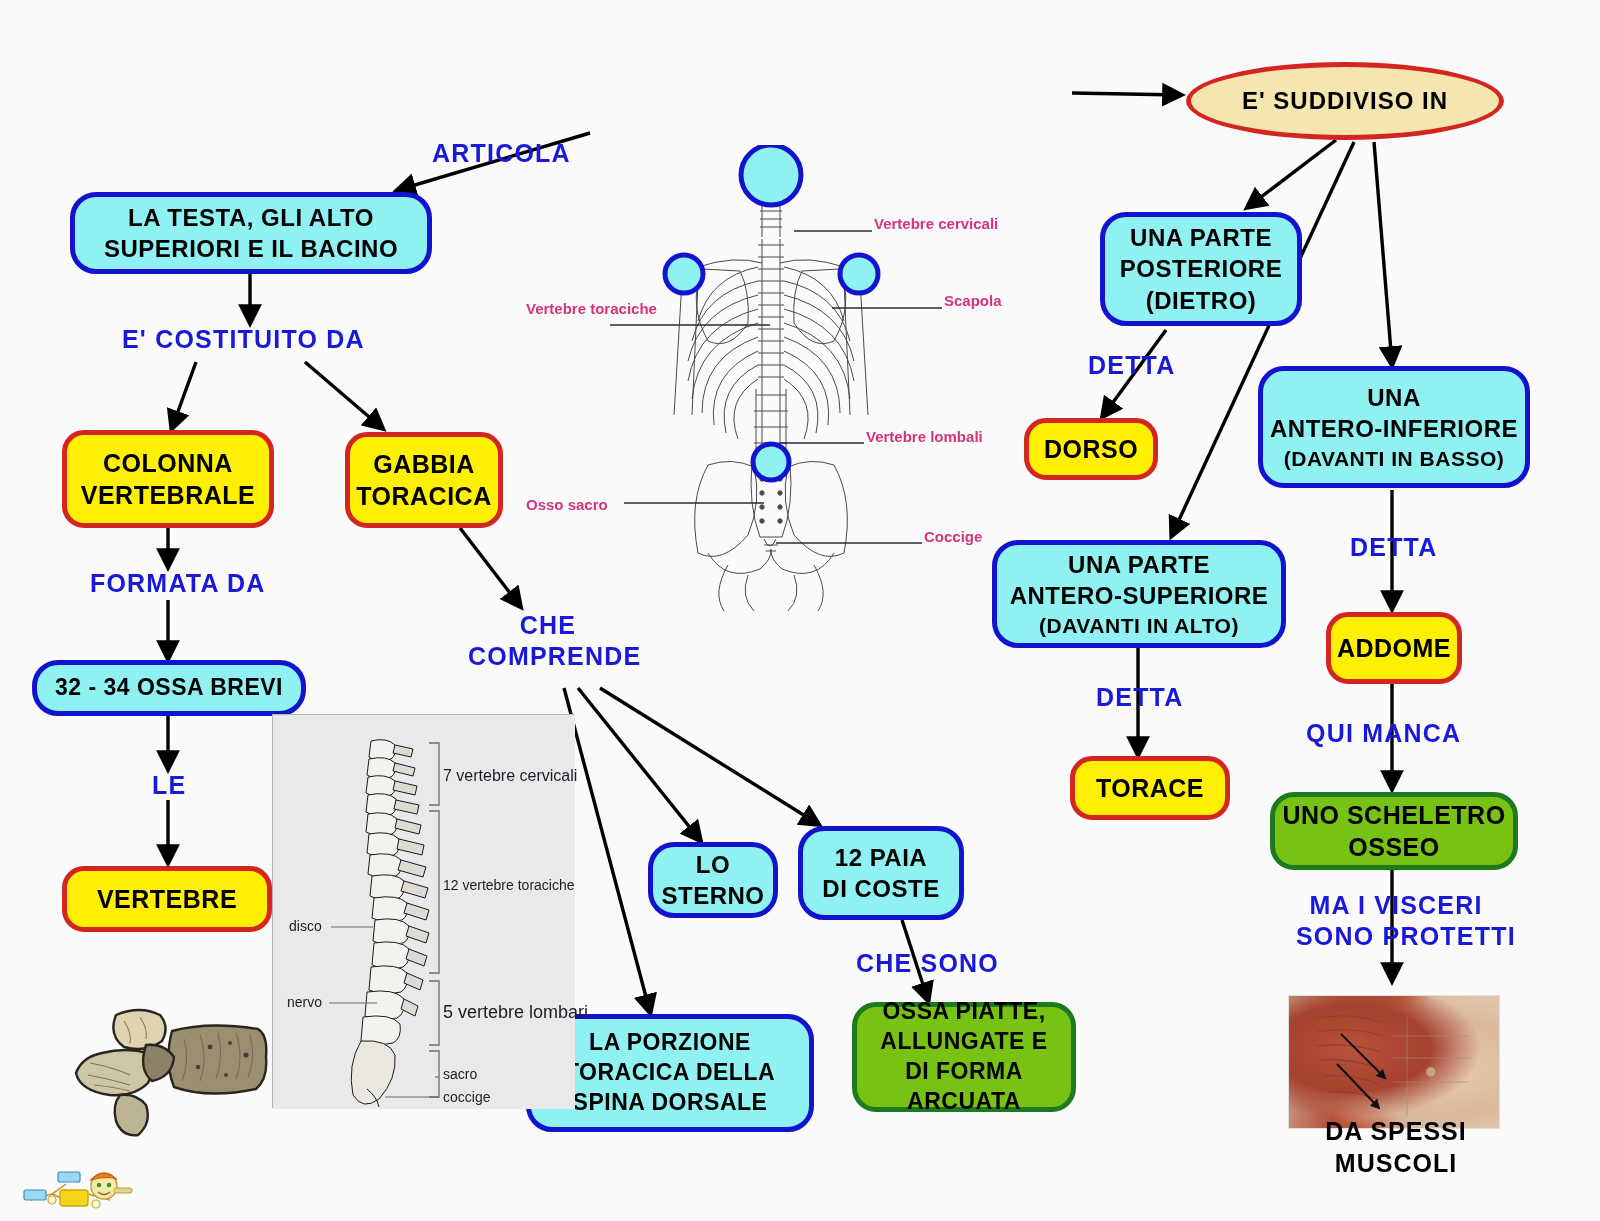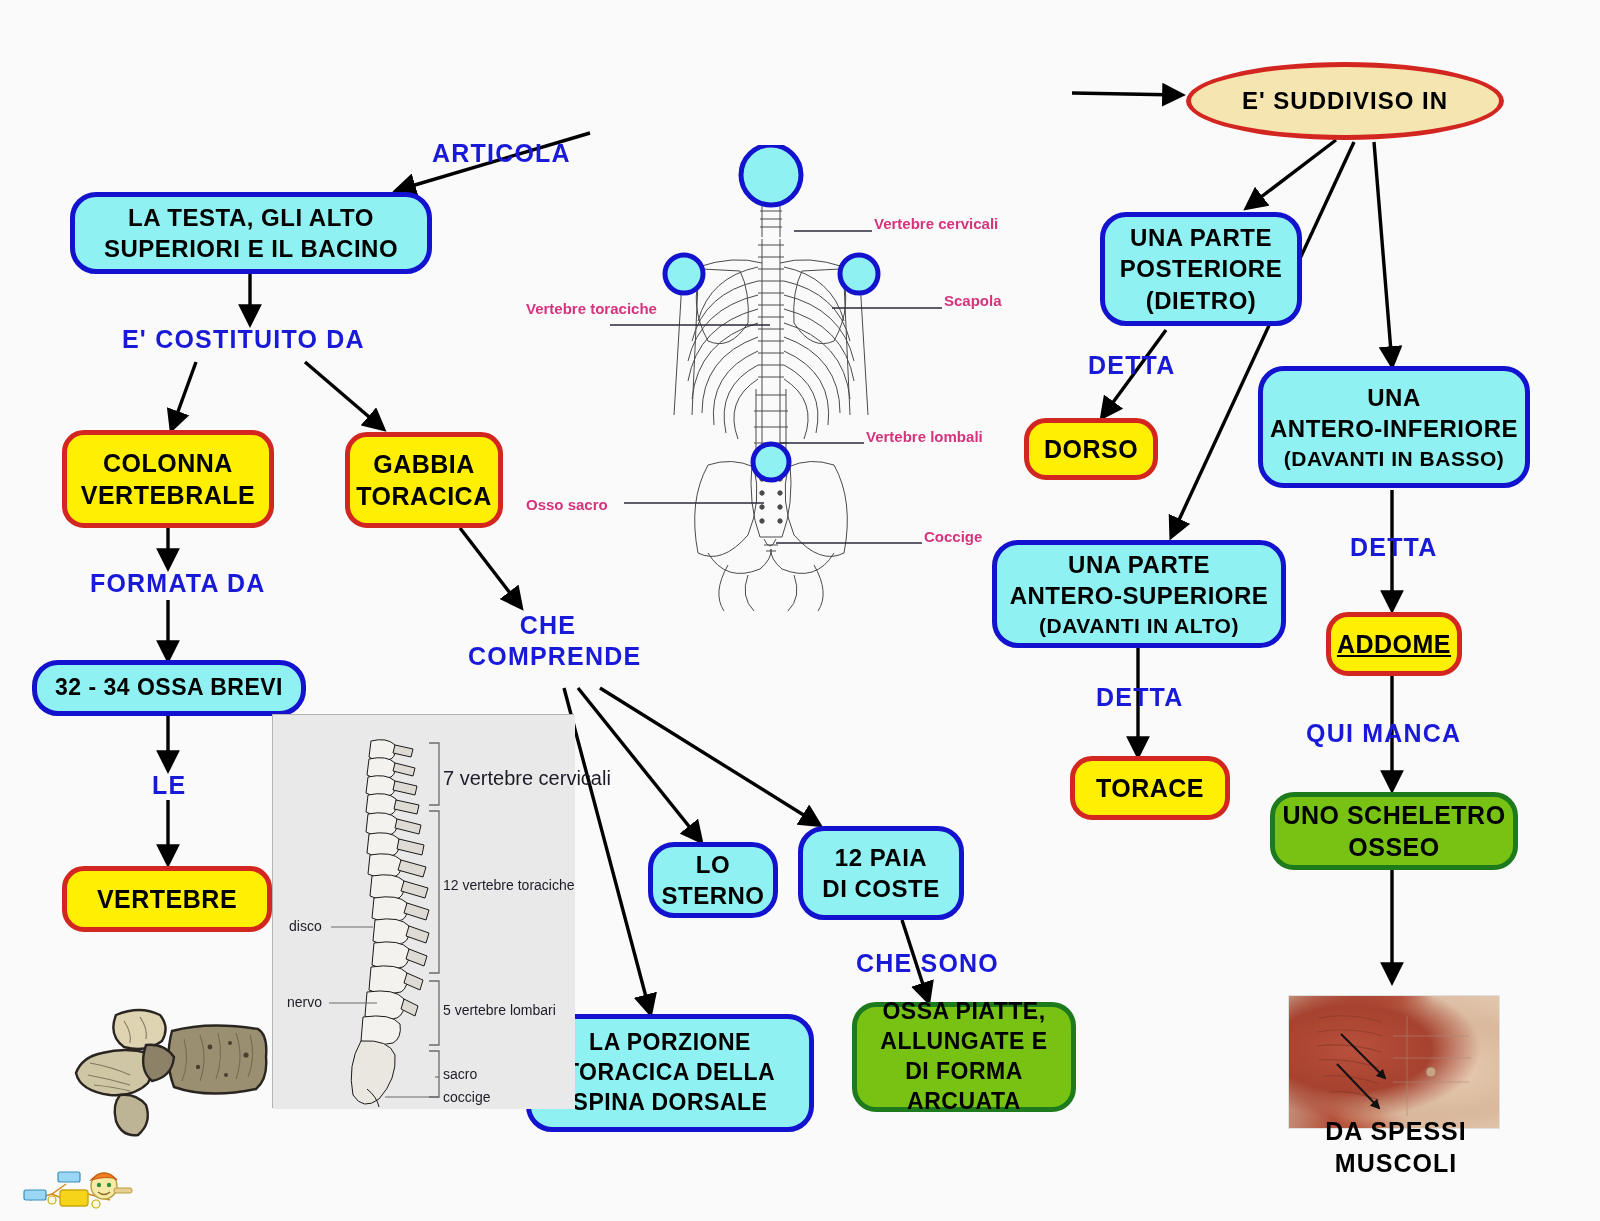--- a/index.html
+++ b/index.html
@@ -282,33 +282,37 @@
   <div class="node n-cyan" style="left:1258px; top:366px; width:272px; height:122px; flex-direction:column;">
     <span>UNA</span>
     <span>ANTERO-INFERIORE</span>
     <span class="sub">(DAVANTI   IN   BASSO)</span>
   </div>
 
   <div class="clabel" style="left:1350px; top:532px;">
     <span>DETTA</span>
   </div>
 
-  <div class="node n-yellow" style="left:1326px; top:612px; width:136px; height:64px;text-decoration:underline;">
+  <div class="node n-yellow" style="left:1326px; top:612px; width:136px; height:72px;">
     <span>ADDOME</span>
   </div>
 
   <div class="clabel" style="left:1306px; top:718px;">
     <span>QUI    MANCA</span>
   </div>
 
   <div class="node n-green" style="left:1270px; top:792px; width:248px; height:78px; flex-direction:column;">
     <span>UNO    SCHELETRO</span>
     <span>OSSEO</span>
   </div>
 
+  <div class="clabel" style="left:1296px; top:890px; width:200px;">
+    <span>MA  I    VISCERI</span><br>
+    <span>SONO    PROTETTI</span>
+  </div>
 
   <div class="muscle-img" style="left:1288px; top:995px; width:212px; height:134px;">
     <svg width="212" height="134" viewBox="0 0 212 134">
       <g stroke="#8d3a2a" stroke-width="1.1" fill="none" opacity="0.75">
         <path d="M 30 22 Q 62 16 92 26"></path>
         <path d="M 28 36 Q 62 30 94 40"></path>
         <path d="M 28 50 Q 60 46 92 56"></path>
         <path d="M 30 64 Q 60 62 90 72"></path>
         <path d="M 34 80 Q 62 78 90 88"></path>
         <path d="M 40 96 Q 64 94 90 104"></path>
@@ -491,27 +495,27 @@
         <path d="M 156 336 L 166 336 L 166 382 L 156 382"></path>
       </g>
 
       <g stroke="#6b6b6b" stroke-width="1.1" fill="none">
         <path d="M 58 212 L 100 212"></path>
         <path d="M 56 288 L 104 288"></path>
         <path d="M 166 362 L 162 362"></path>
         <path d="M 112 382 L 166 382"></path>
       </g>
     </svg>
-    <div class="fig-label" style="left:170px; top:52px; font-size:20px;">
+    <div class="fig-label" style="left:170px; top:52px; font-size:16px;">
       <span>7 vertebre cervicali</span>
     </div>
     <div class="fig-label" style="left:170px; top:162px; font-size:14px;">
       <span>12 vertebre toraciche</span>
     </div>
-    <div class="fig-label" style="left:170px; top:287px; font-size:14px;">
+    <div class="fig-label" style="left:170px; top:287px; font-size:18px;">
       <span>5 vertebre lombari</span>
     </div>
     <div class="fig-label" style="left:170px; top:351px; font-size:14px;">
       <span>sacro</span>
     </div>
     <div class="fig-label" style="left:170px; top:374px; font-size:14px;">
       <span>coccige</span>
     </div>
     <div class="fig-label" style="left:16px; top:203px; font-size:14px;">
       <span>disco</span>

